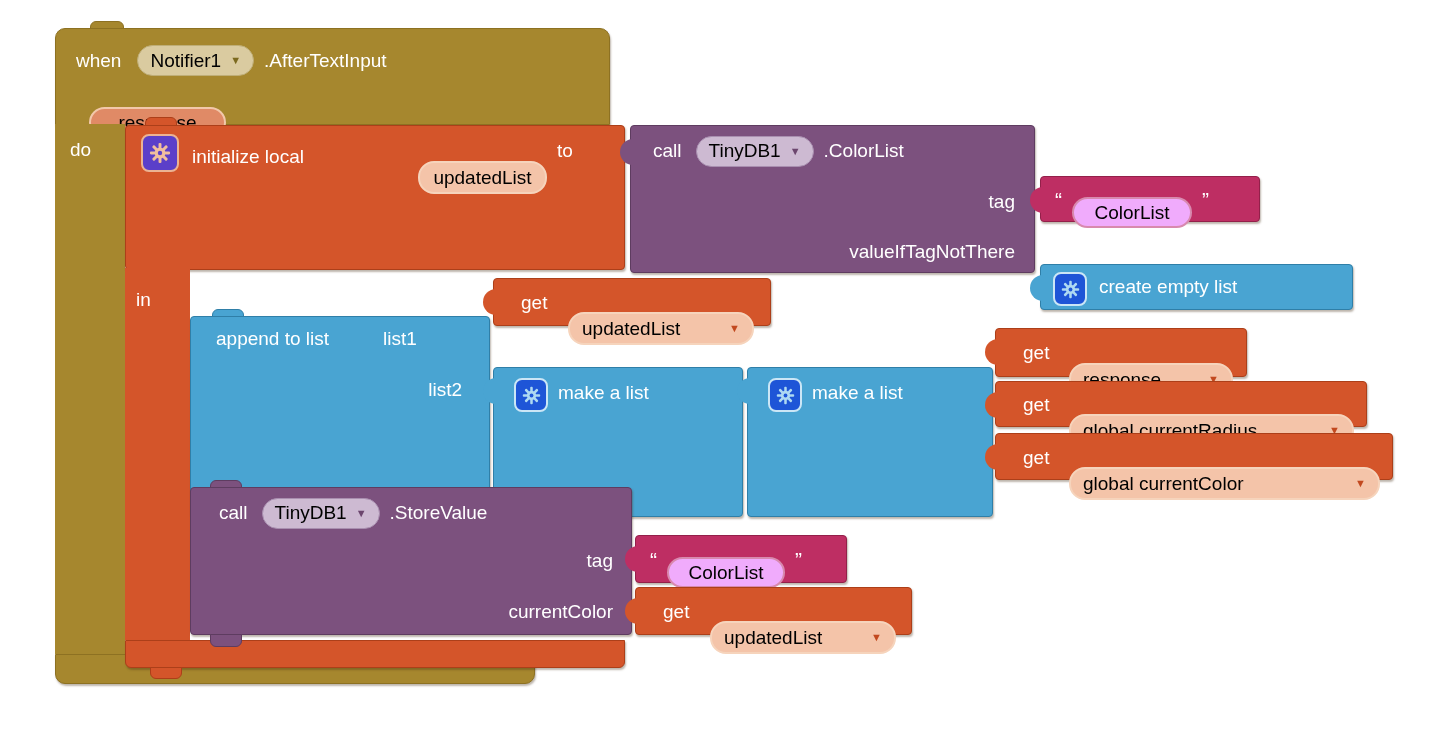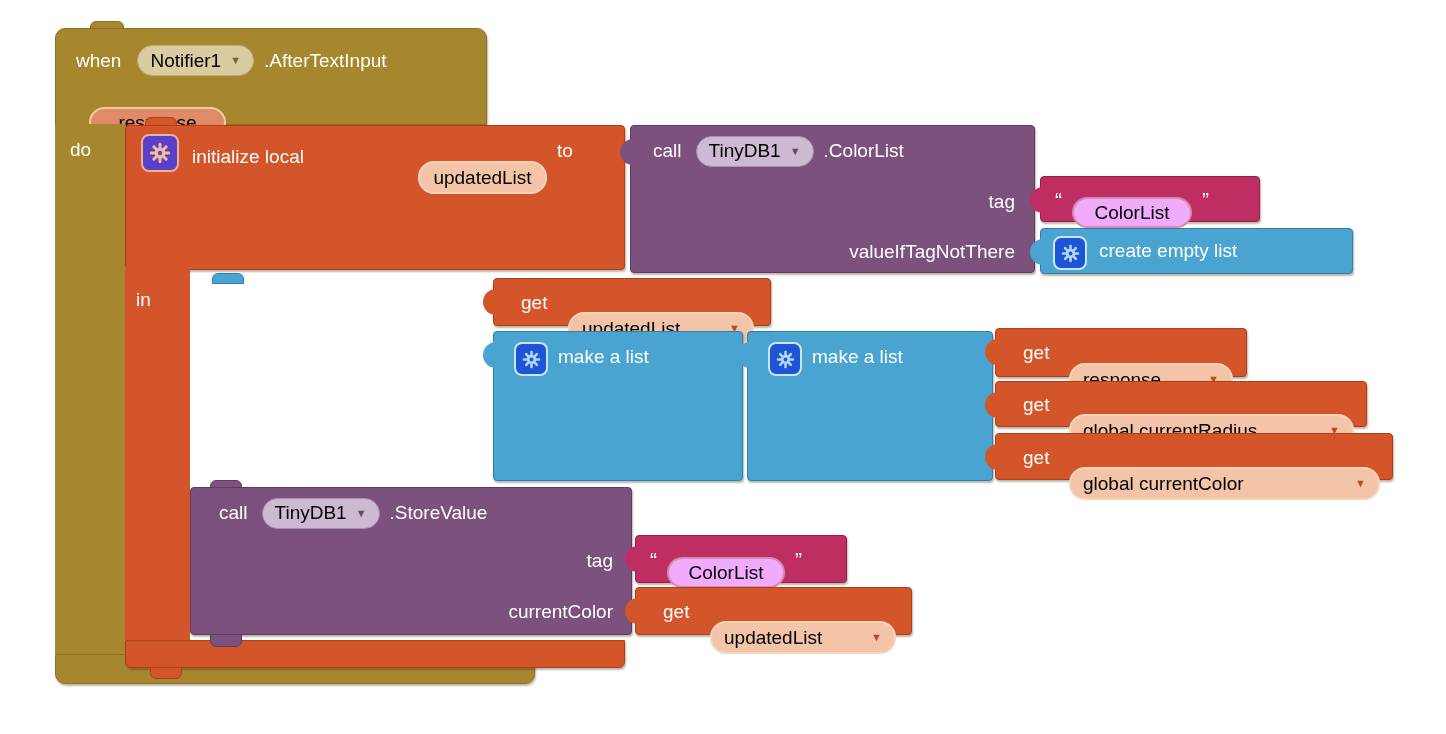--- a/index.html
+++ b/index.html
@@ -1,21 +1,21 @@
 <!DOCTYPE html>
 <html><head>
 <meta charset="utf-8">
 <style>
   html,body{margin:0;padding:0;background:#fff;font-family:"Liberation Sans",sans-serif;}
   #workspace{position:relative;width:1446px;height:734px;background:#ffffff;overflow:hidden;}
   .blk{position:absolute;box-sizing:border-box;box-shadow:1px 2px 2px rgba(70,45,20,.35);}
   .flat{box-shadow:none;}
   .olive{background:#A6872E;border:1px solid #8D7122;}
   .orange{background:#D4552A;border:1px solid #AC3F19;}
-  .blue{background:#49A4D2;border:1px solid #2F7FA8;}
+  .blue{background:#49A4D2;border:1px solid #2F7FA8;margin-top:36px;}
   .purple{background:#7C517E;border:1px solid #5E3C60;}
   .magenta{background:#BE2E63;border:1px solid #93204A;}
   .lbl{position:absolute;color:#fff;font-size:19px;line-height:22px;white-space:nowrap;}
   .row{position:absolute;display:flex;align-items:center;}
   .dd{display:inline-flex;align-items:center;border-radius:16px;color:#000;font-size:19px;padding:12px 12px;height:31px;box-sizing:border-box;white-space:nowrap;text-align:center;}
   .dd-olive{background:#DACBA0;border:1px solid #BFAE77;}
   .dd-purple{background:#CDBAD2;border:1px solid #A98FB0;}
   .arrow{font-size:11px;margin-left:9px;line-height:1;}
   .arr-olive{color:#7C6A1F;}
   .arr-purple{color:#6C466E;}
@@ -31,21 +31,21 @@
   .gear-blue{background:#1E55D7;border:2px solid #CBE6F6;}
   .notch{position:absolute;}
   .quote{color:#fff;font-size:21px;line-height:1;}
 </style>
 </head>
 <body>
 
 <div id="workspace">
 
   <div class="notch olive flat" style="left:90px;top:21px;width:32px;height:10px;border-radius:6px 6px 0 0;"></div>
-  <div class="blk olive" style="left:55px;top:28px;width:432px;height:97px;border-radius:10px 10px 0 0;">
+  <div class="blk olive" style="left:55px;top:28px;width:555px;height:97px;border-radius:10px 10px 0 0;">
     <div class="row" style="left:20px;top:16px;height:31px;">
       <span class="lbl" style="position:static;">when</span>
       <span class="dd dd-olive" style="margin-left:16px;">
         <span>Notifier1</span>
         <span class="arrow arr-olive">▼</span>
       </span>
       <span class="lbl" style="position:static;margin-left:10px;">.AfterTextInput</span>
     </div>
     <span class="pill pill-resp" style="position:absolute;left:33px;top:52px;width:137px;height:31px;">
       <span>response</span>
@@ -121,20 +121,25 @@
           <rect x="17" y="10.4" width="6" height="3.2" rx="1.2" transform="rotate(45 12 12)"></rect>
           <circle cx="12" cy="12" r="6"></circle>
         </g>
         <circle cx="12" cy="12" r="2.4" fill="#1E55D7"></circle>
       </svg>
     </div>
     <span class="lbl" style="left:58px;top:11px;">create empty list</span>
   </div>
 
   <div class="notch blue flat" style="left:212px;top:273px;width:30px;height:9px;border-radius:6px 6px 0 0;"></div>
+  <div class="blk blue" style="left:190px;top:280px;width:300px;height:200px;border-radius:4px;">
+    <span class="lbl" style="left:25px;top:11px;">append to list</span>
+    <span class="lbl" style="left:192px;top:11px;">list1</span>
+    <span class="lbl" style="right:27px;top:62px;left:auto;">list2</span>
+  </div>
 
   <div class="blk orange tab" style="left:493px;top:278px;width:278px;height:48px;border-radius:4px;">
     <span class="lbl" style="left:27px;top:13px;">get</span>
     <span class="pill pill-orange" style="position:absolute;left:74px;top:7px;width:186px;height:33px;justify-content:space-between;padding:0 12px;">
       <span>updatedList</span>
       <span class="arrow arr-orange">▼</span>
     </span>
   </div>
 
   <div class="blk blue tab" style="left:493px;top:331px;width:250px;height:150px;border-radius:4px;">

